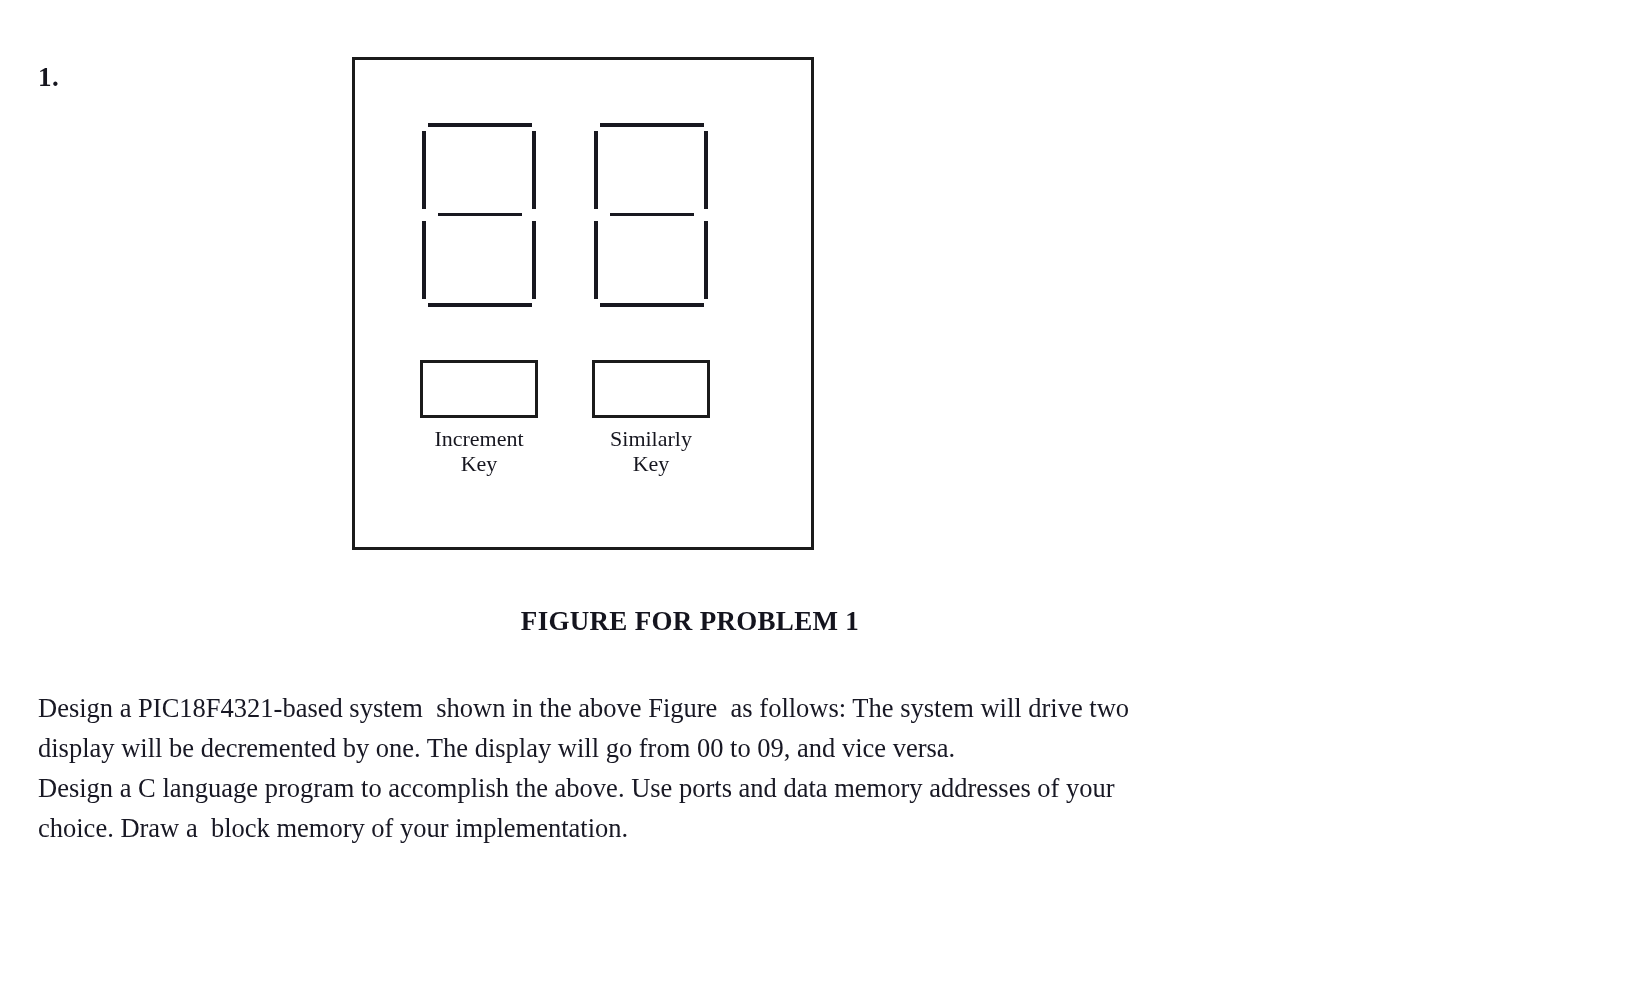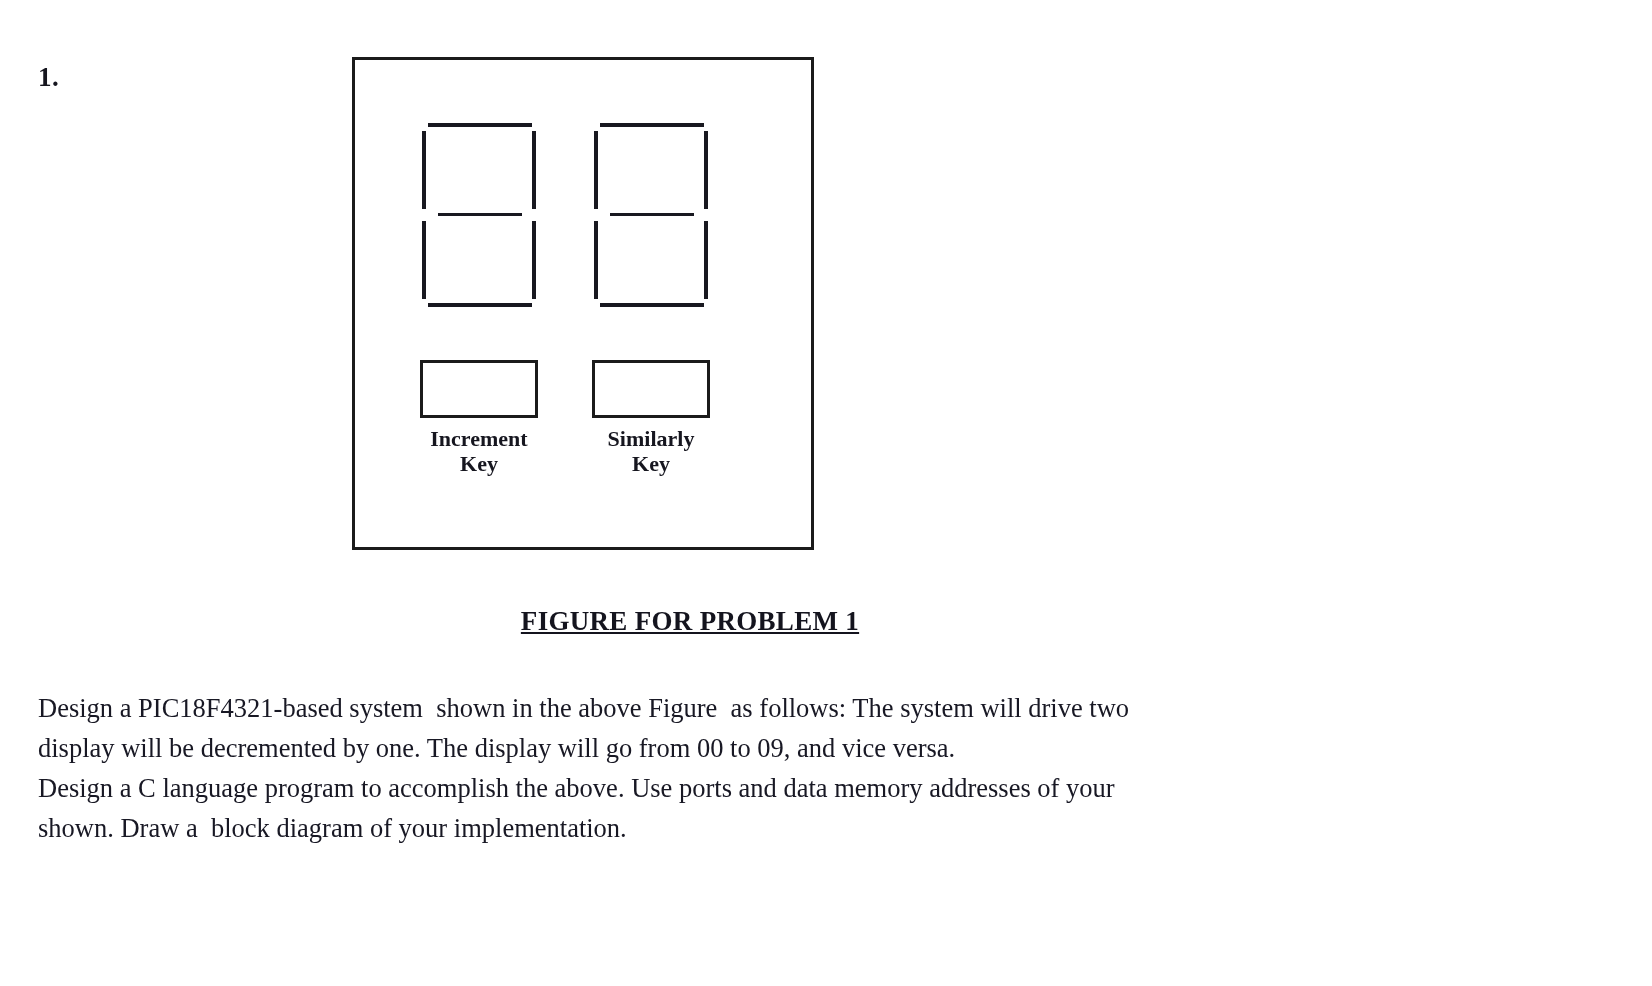--- a/index.html
+++ b/index.html
@@ -99,38 +99,37 @@
     width: 118px;
     height: 58px;
     margin: 0 auto;
     border: 3px solid #1b1b1b;
     box-sizing: border-box;
     background: #ffffff;
   }
   .key-label {
     margin-top: 8px;
     font-size: 22px;
-    font-weight: bold;
+    font-weight: normal;
     line-height: 1.15;
     color: #16161f;
     white-space: pre-line;
   }
 
   
   #figure-caption {
     position: absolute;
     left: 0;
     top: 606px;
     width: 1380px;
     text-align: center;
     font-size: 27px;
     font-weight: bold;
     letter-spacing: 0.3px;
     color: #14141e;
-    text-decoration: underline;
   }
 
   
   #problem-body {
     position: absolute;
     left: 38px;
     top: 688px;
     width: 1580px;
     font-size: 26.5px;
     font-weight: normal;
@@ -187,14 +186,14 @@
   </div>
 
 </div>
 
 <div id="figure-caption">FIGURE FOR PROBLEM 1</div>
 
 <div id="problem-body">
   <div class="body-line">Design a PIC18F4321-based system  shown in the above Figure  as follows: The system will drive two</div>
   <div class="body-line">display will be decremented by one. The display will go from 00 to 09, and vice versa.</div>
   <div class="body-line">Design a C language program to accomplish the above. Use ports and data memory addresses of your</div>
-  <div class="body-line">shown. Draw a  block diagram of your implementation.</div>
+  <div class="body-line">choice. Draw a  block memory of your implementation.</div>
 </div>
 
 </body></html>

